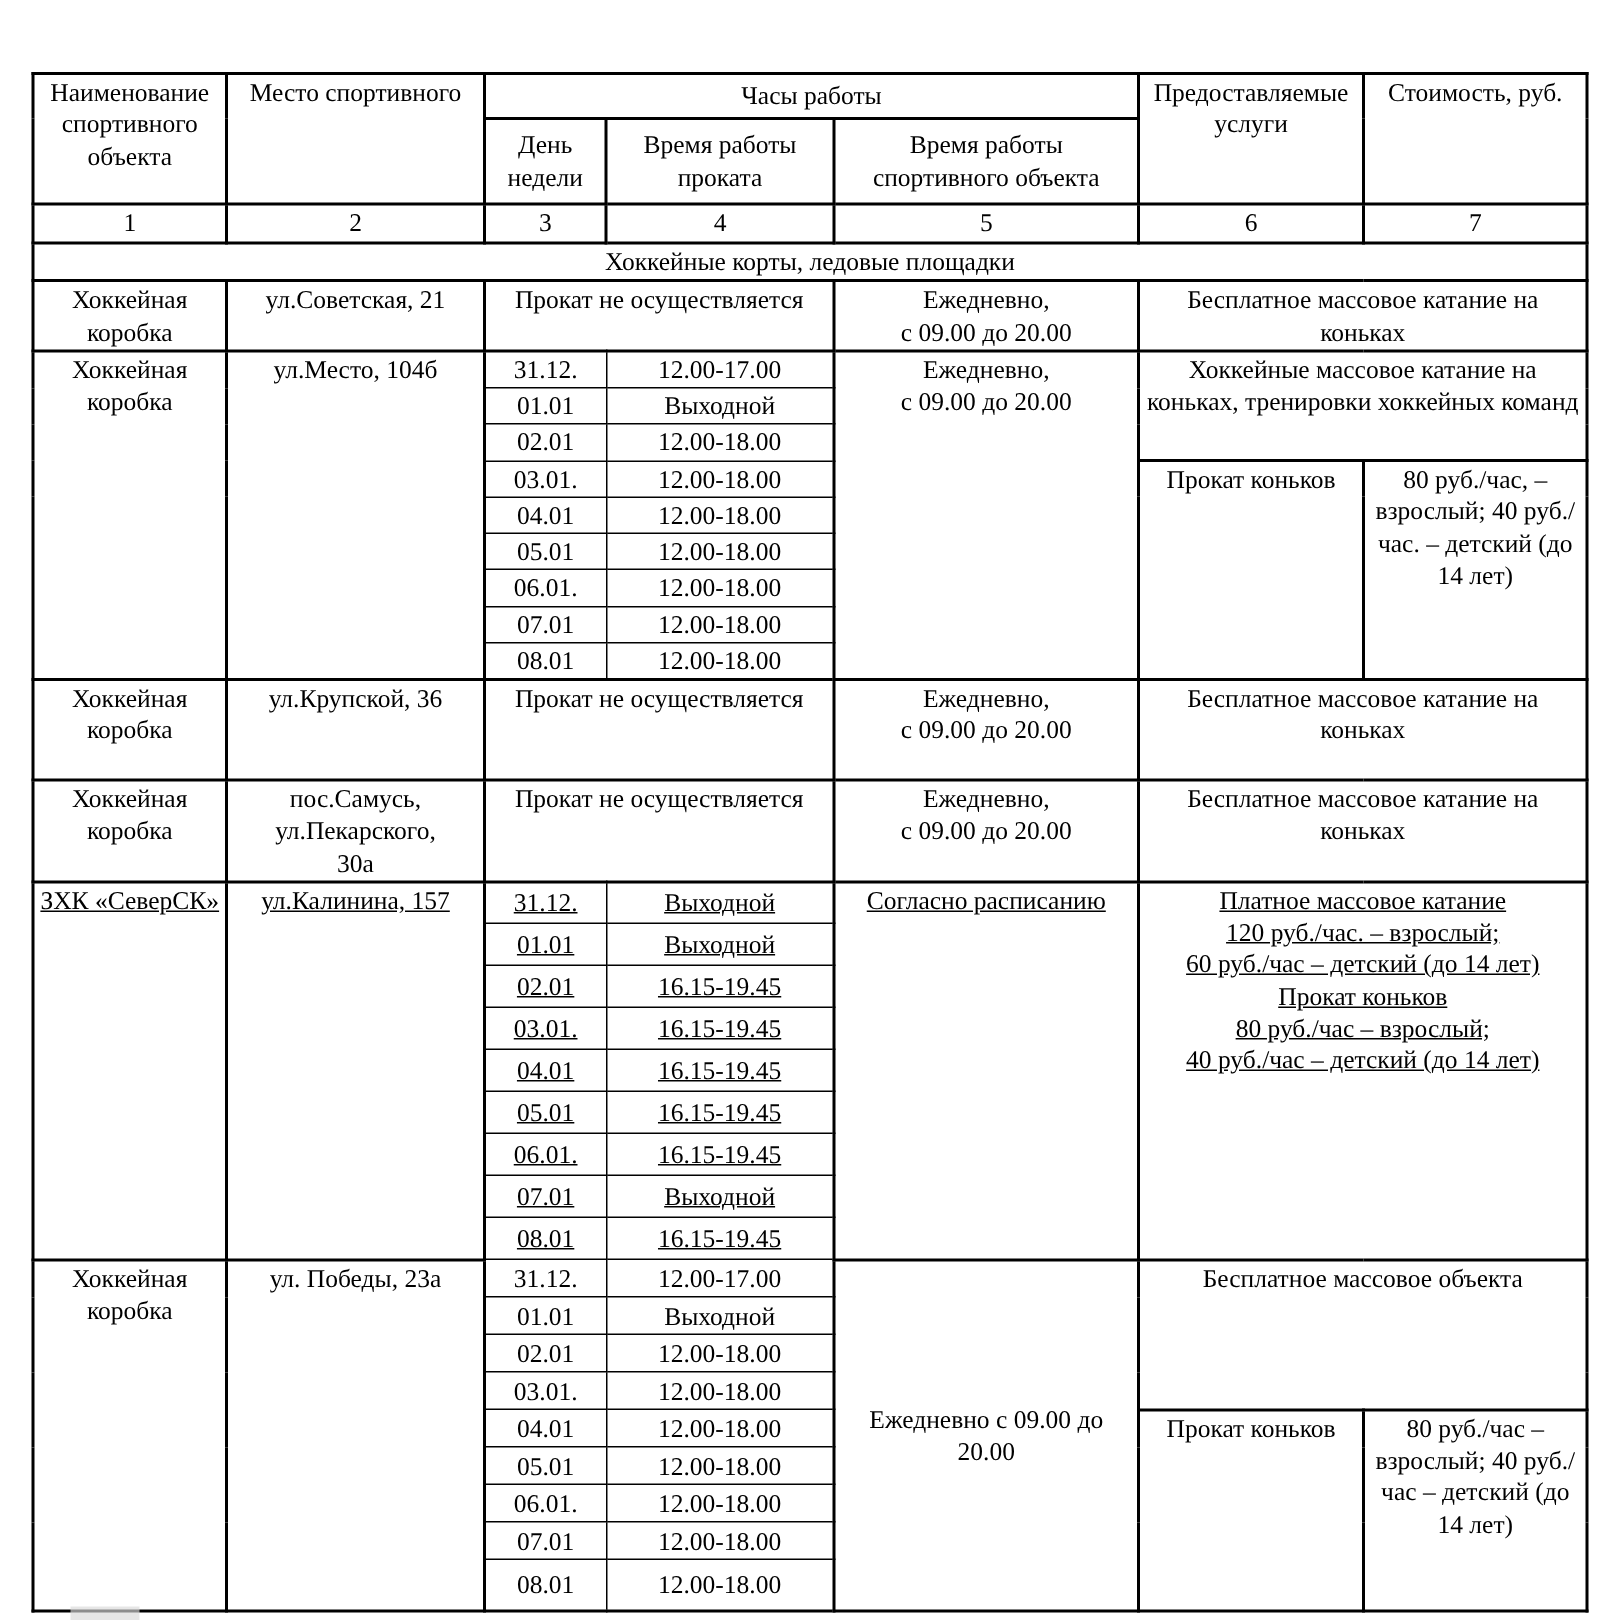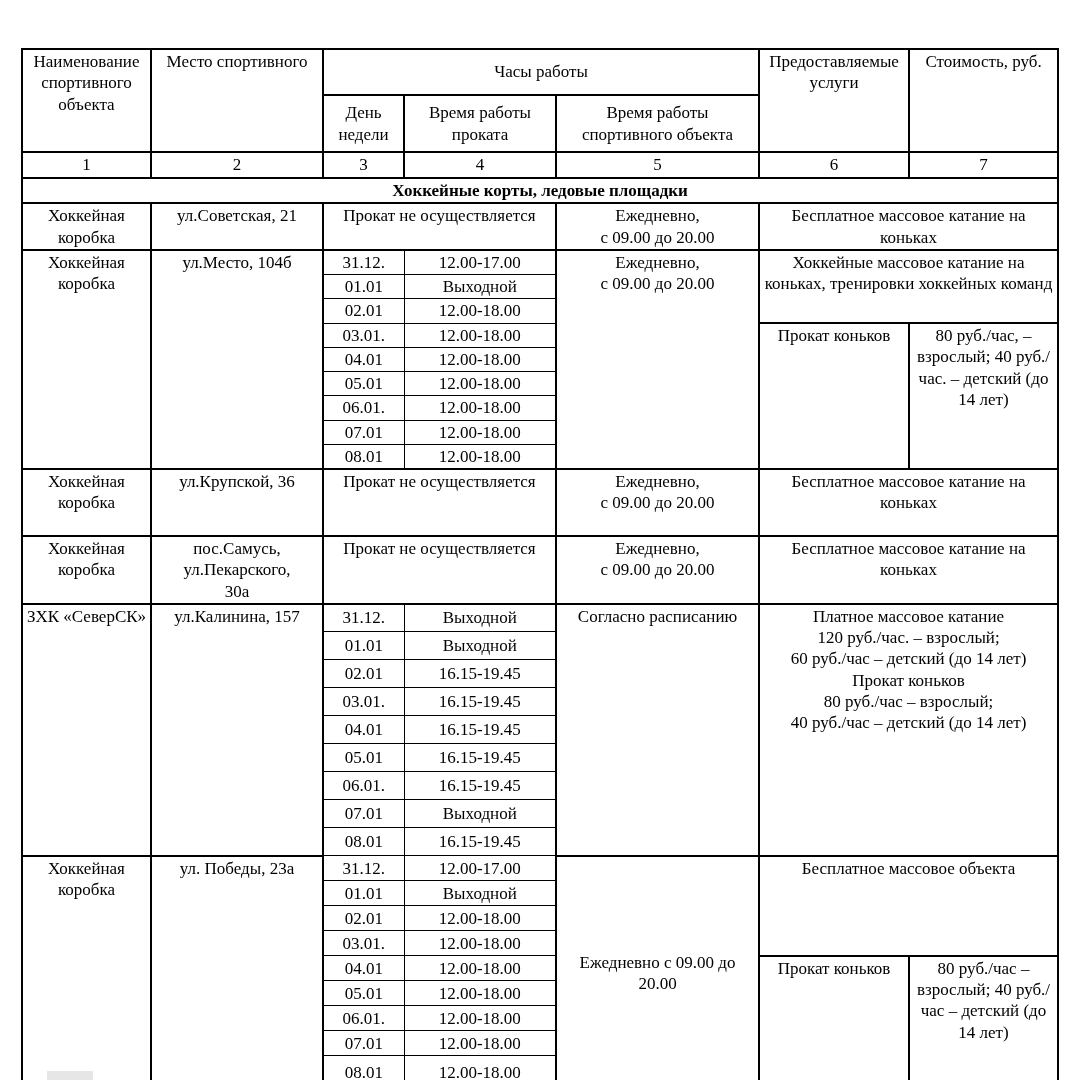--- a/index.html
+++ b/index.html
@@ -25,39 +25,39 @@
   }
   th, td {
     border: 2px solid #000;
     padding: 1px 3px;
     text-align: center;
     white-space: pre-line;
     overflow-wrap: break-word;
     font-weight: normal;
     vertical-align: top;
   }
-  thead tr.h1 { height: 46px; }
+  thead tr.h1 { height: 30px; }
   thead tr.h1 th.th-hours { vertical-align: middle; }
   thead tr.h2 { height: 57px; }
   thead tr.h2 th { vertical-align: middle; }
   thead tr.nums { height: 26px; }
   thead tr.nums td { vertical-align: middle; }
   tr.section { height: 25px; }
-  tr.section td { font-weight: bold; vertical-align: middle; }
+  tr.section td { font-weight: normal; vertical-align: middle; }
 
   td.c-day, td.c-time {
     border-width: 1px;
     vertical-align: middle;
   }
 
   tbody.group-0 tr { height: 43px; }
   tbody.group-1 tr { height: 24px; }
   tbody.group-2 tr { height: 67px; }
   tbody.group-3 tr { height: 66px; }
-  tbody.group-4 tr { height: 28px; }
+  tbody.group-4 tr { height: 28px; text-decoration: underline; }
   tbody.group-5 tr { height: 25px; }
   tbody.group-5 tr:last-child { height: 34px; }
   tbody.group-5 td.c-objhours { vertical-align: middle; }
 
   .scan-artifact {
     position: absolute;
     left: 47px; top: 1071px;
     width: 46px; height: 9px;
     background: #d9d9d9;
     opacity: 0.65;

